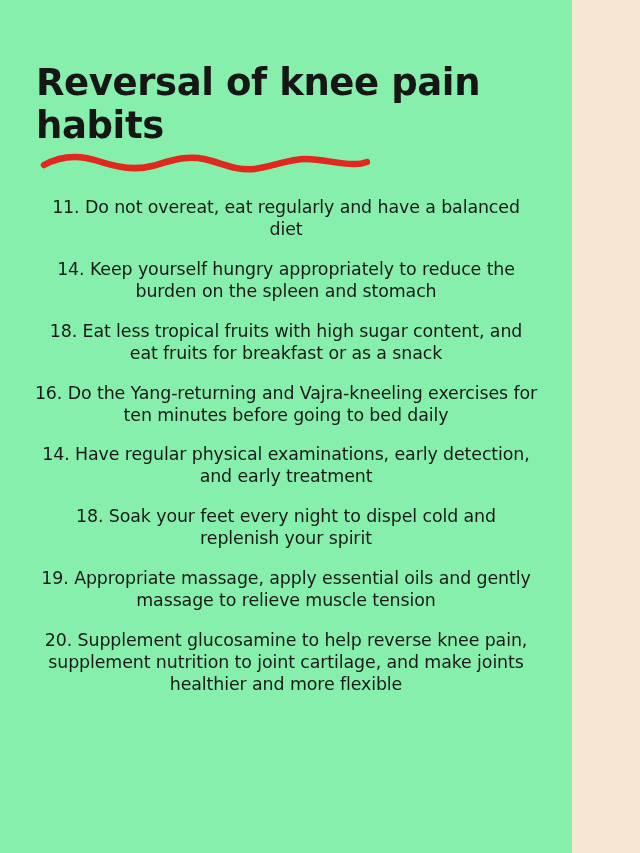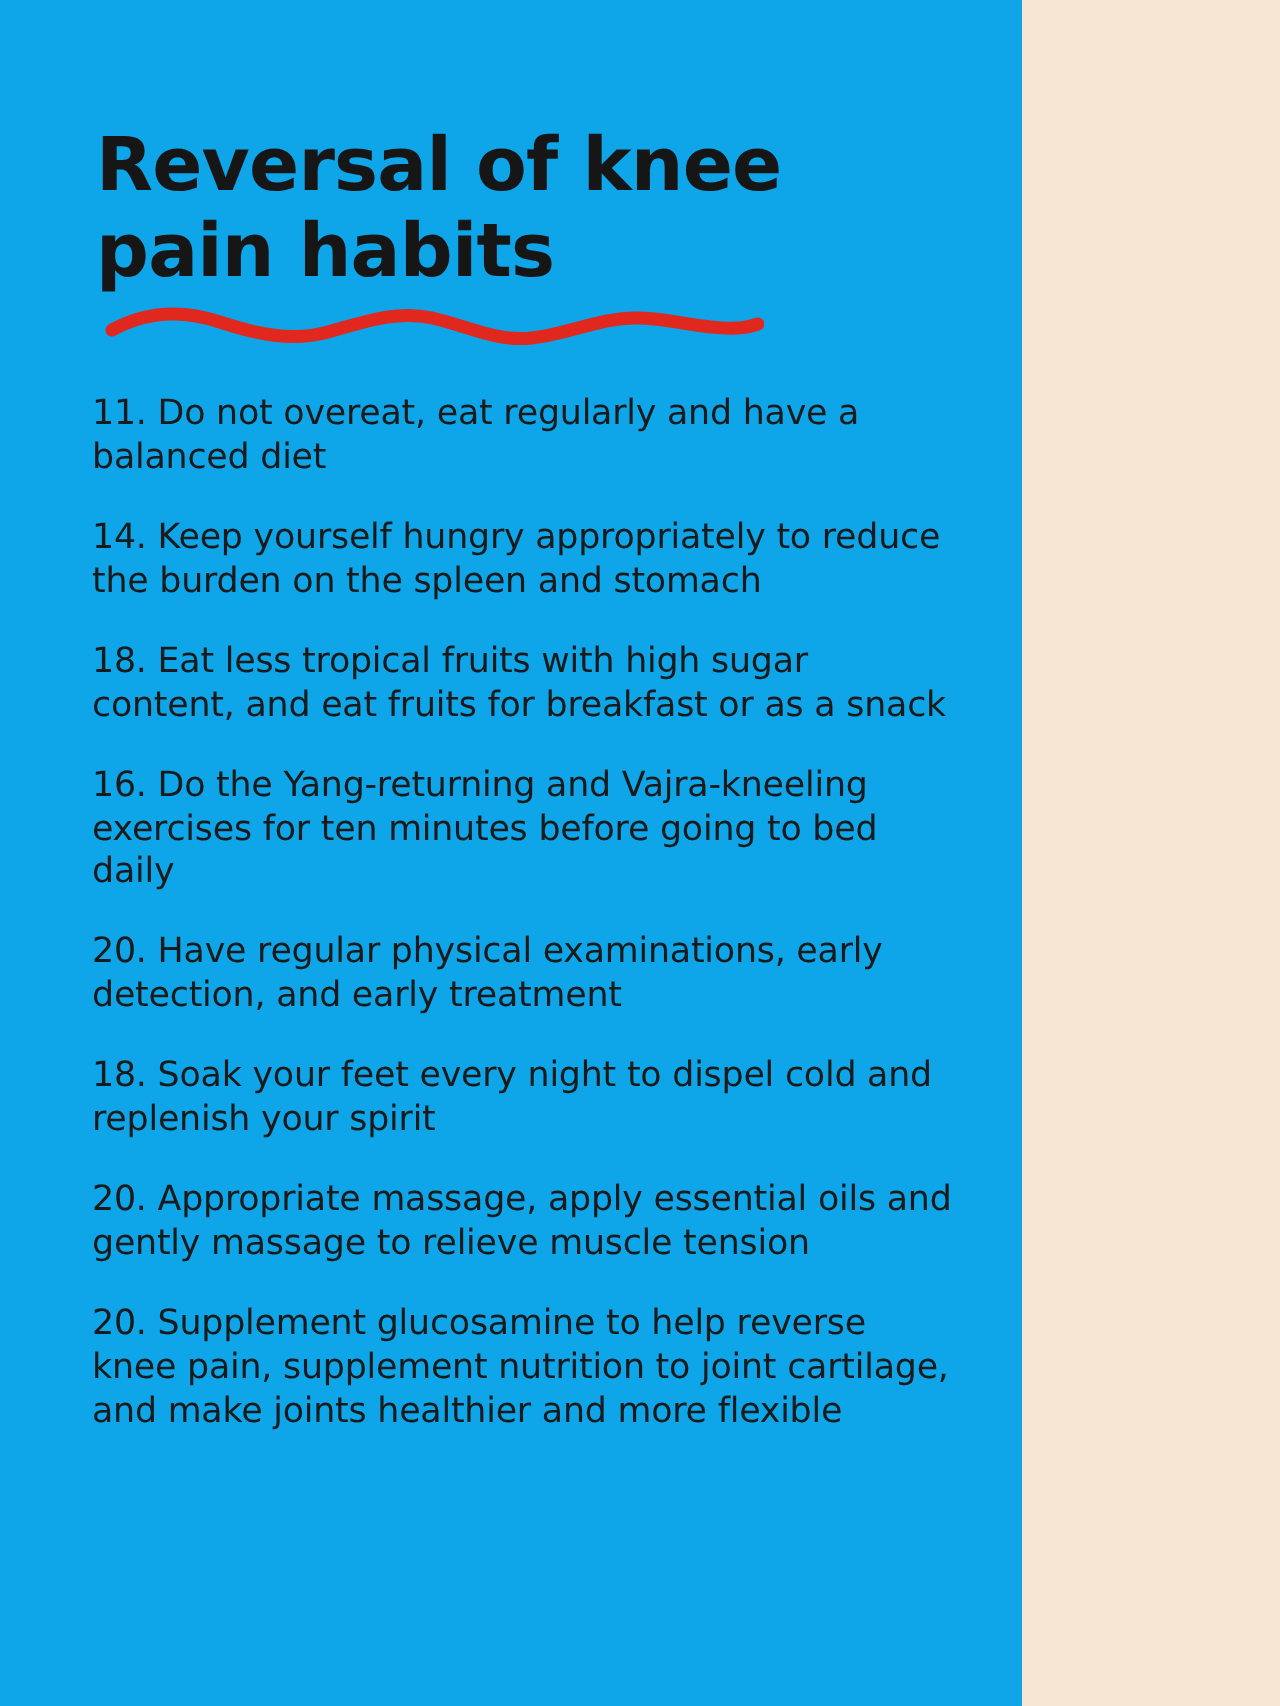--- a/index.html
+++ b/index.html
@@ -8,25 +8,25 @@
   }
   body {
     width: 640px;
     height: 853px;
     background: #f7e7d2;
     font-family: "DejaVu Sans", sans-serif;
     overflow: hidden;
   }
   .page {
     position: relative;
-    width: 511px;
+    width: 572px;
     height: 853px;
-    background: #0ea5e9;
+    background: #86efac;
     box-sizing: border-box;
-    padding: 62px 34px 0 46px;
+    padding: 62px 34px 0 34px;
   }
   .title {
     font-size: 37px;
     font-weight: bold;
     color: #161616;
     letter-spacing: -0.4px;
     line-height: 1.15;
     margin: 0 0 4px 2px;
     font-family: "DejaVu Sans", sans-serif;
   }
@@ -39,20 +39,21 @@
     margin-top: 16px;
   }
   .item {
     font-size: 17.4px;
     line-height: 1.26;
     color: #1a1a1a;
     margin: 0 0 18px 0;
     letter-spacing: -0.1px;
     font-family: "DejaVu Sans", sans-serif;
     font-weight: 500;
+    text-align: center;
   }
   .item:last-child {
     margin-bottom: 0;
   }
 </style>
 </head>
 <body>
 
 <div class="page">
 
@@ -62,19 +63,19 @@
     <svg width="330" height="26" viewBox="0 0 330 26" xmlns="http://www.w3.org/2000/svg">
       <path d="M4 14 C 22 4, 40 4, 58 10 C 76 16, 94 20, 112 15 C 130 10, 146 4, 164 8 C 182 12, 196 20, 214 18 C 232 16, 248 8, 266 8 C 284 8, 300 14, 316 13 C 320 13, 324 12, 327 11" fill="none" stroke="#e0281e" stroke-width="6.5" stroke-linecap="round"></path>
     </svg>
   </div>
 
   <div class="list">
     <p class="item">11. Do not overeat, eat regularly and have a balanced diet</p>
     <p class="item">14. Keep yourself hungry appropriately to reduce the burden on the spleen and stomach</p>
     <p class="item">18. Eat less tropical fruits with high sugar content, and eat fruits for breakfast or as a snack</p>
     <p class="item">16. Do the Yang-returning and Vajra-kneeling exercises for ten minutes before going to bed daily</p>
-    <p class="item">20. Have regular physical examinations, early detection, and early treatment</p>
+    <p class="item">14. Have regular physical examinations, early detection, and early treatment</p>
     <p class="item">18. Soak your feet every night to dispel cold and replenish your spirit</p>
-    <p class="item">20. Appropriate massage, apply essential oils and gently massage to relieve muscle tension</p>
+    <p class="item">19. Appropriate massage, apply essential oils and gently massage to relieve muscle tension</p>
     <p class="item">20. Supplement glucosamine to help reverse knee pain, supplement nutrition to joint cartilage, and make joints healthier and more flexible</p>
   </div>
 
 </div>
 
 </body></html>

